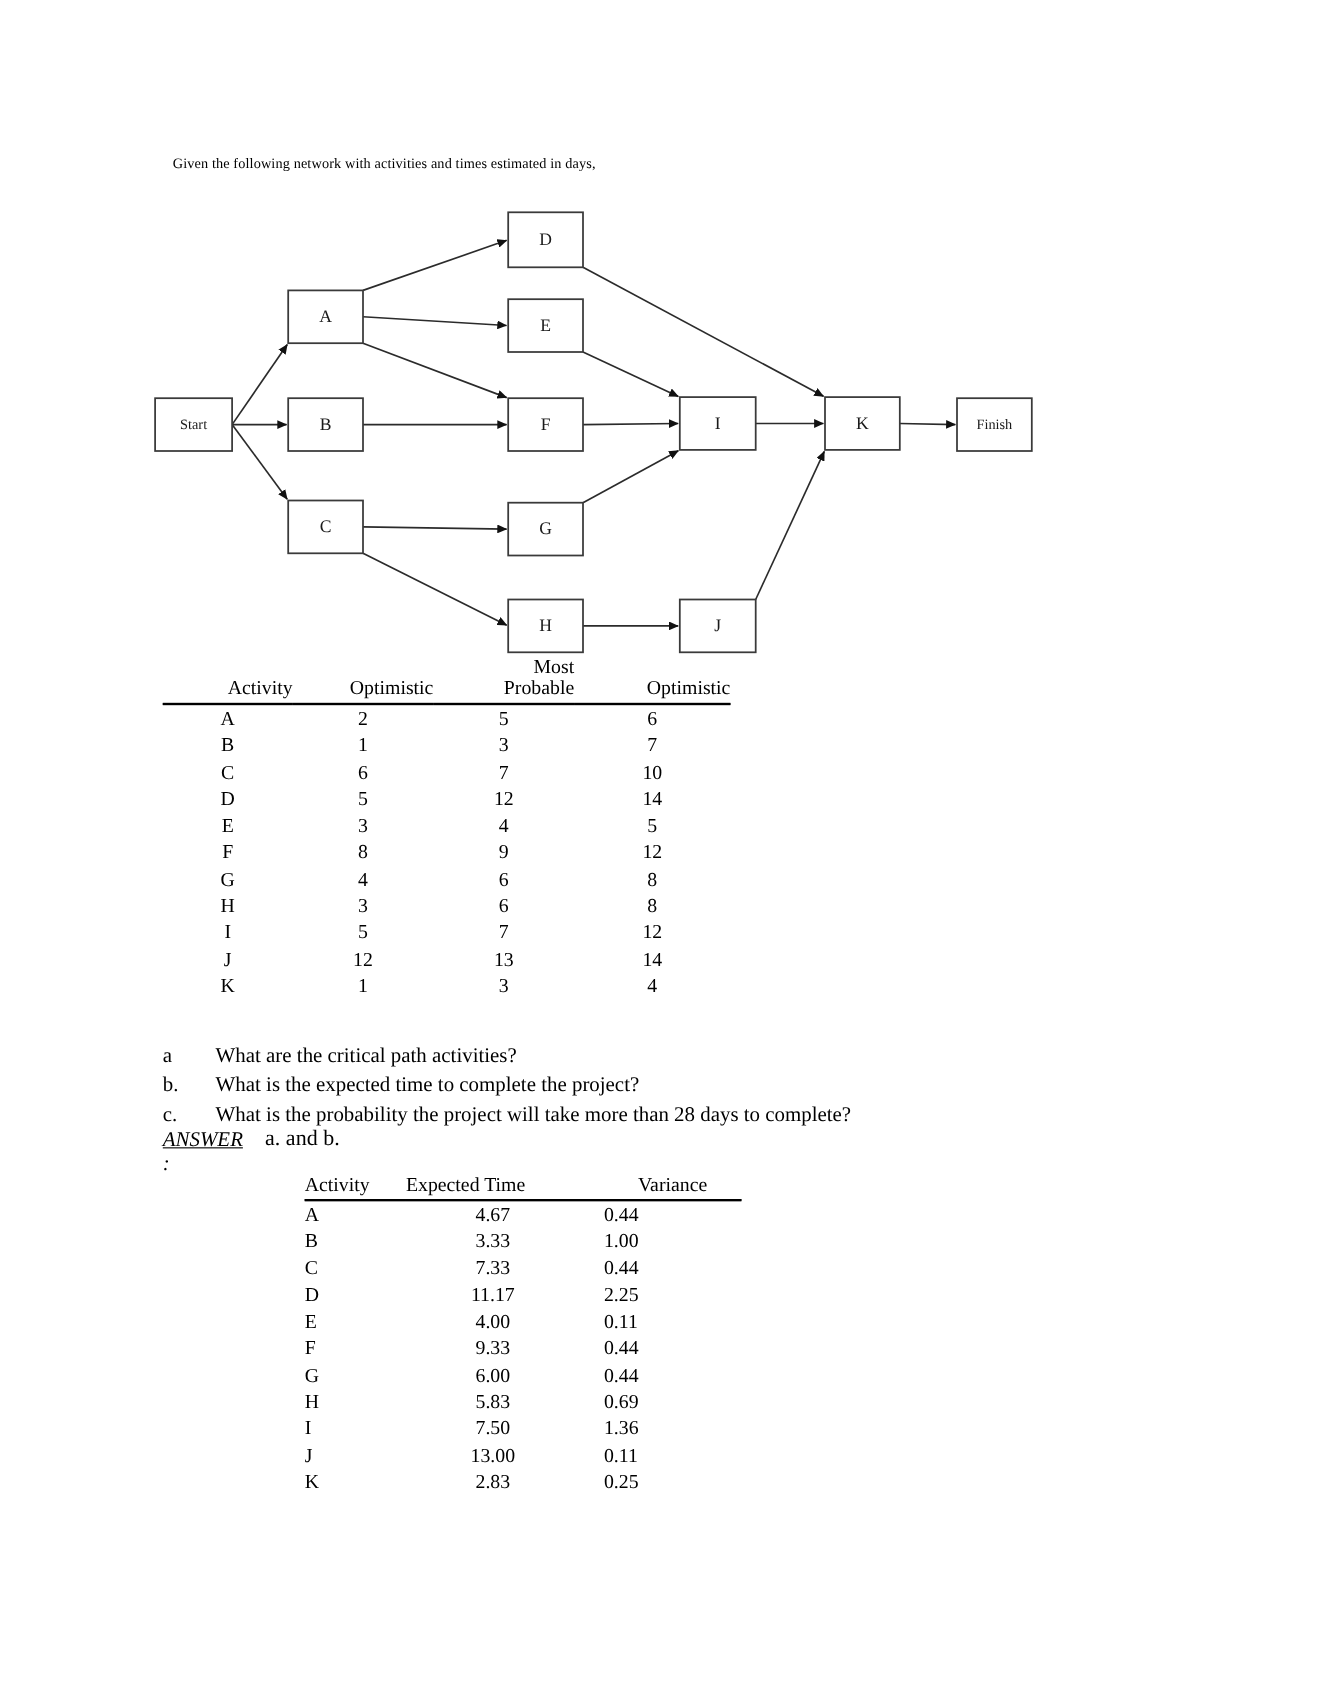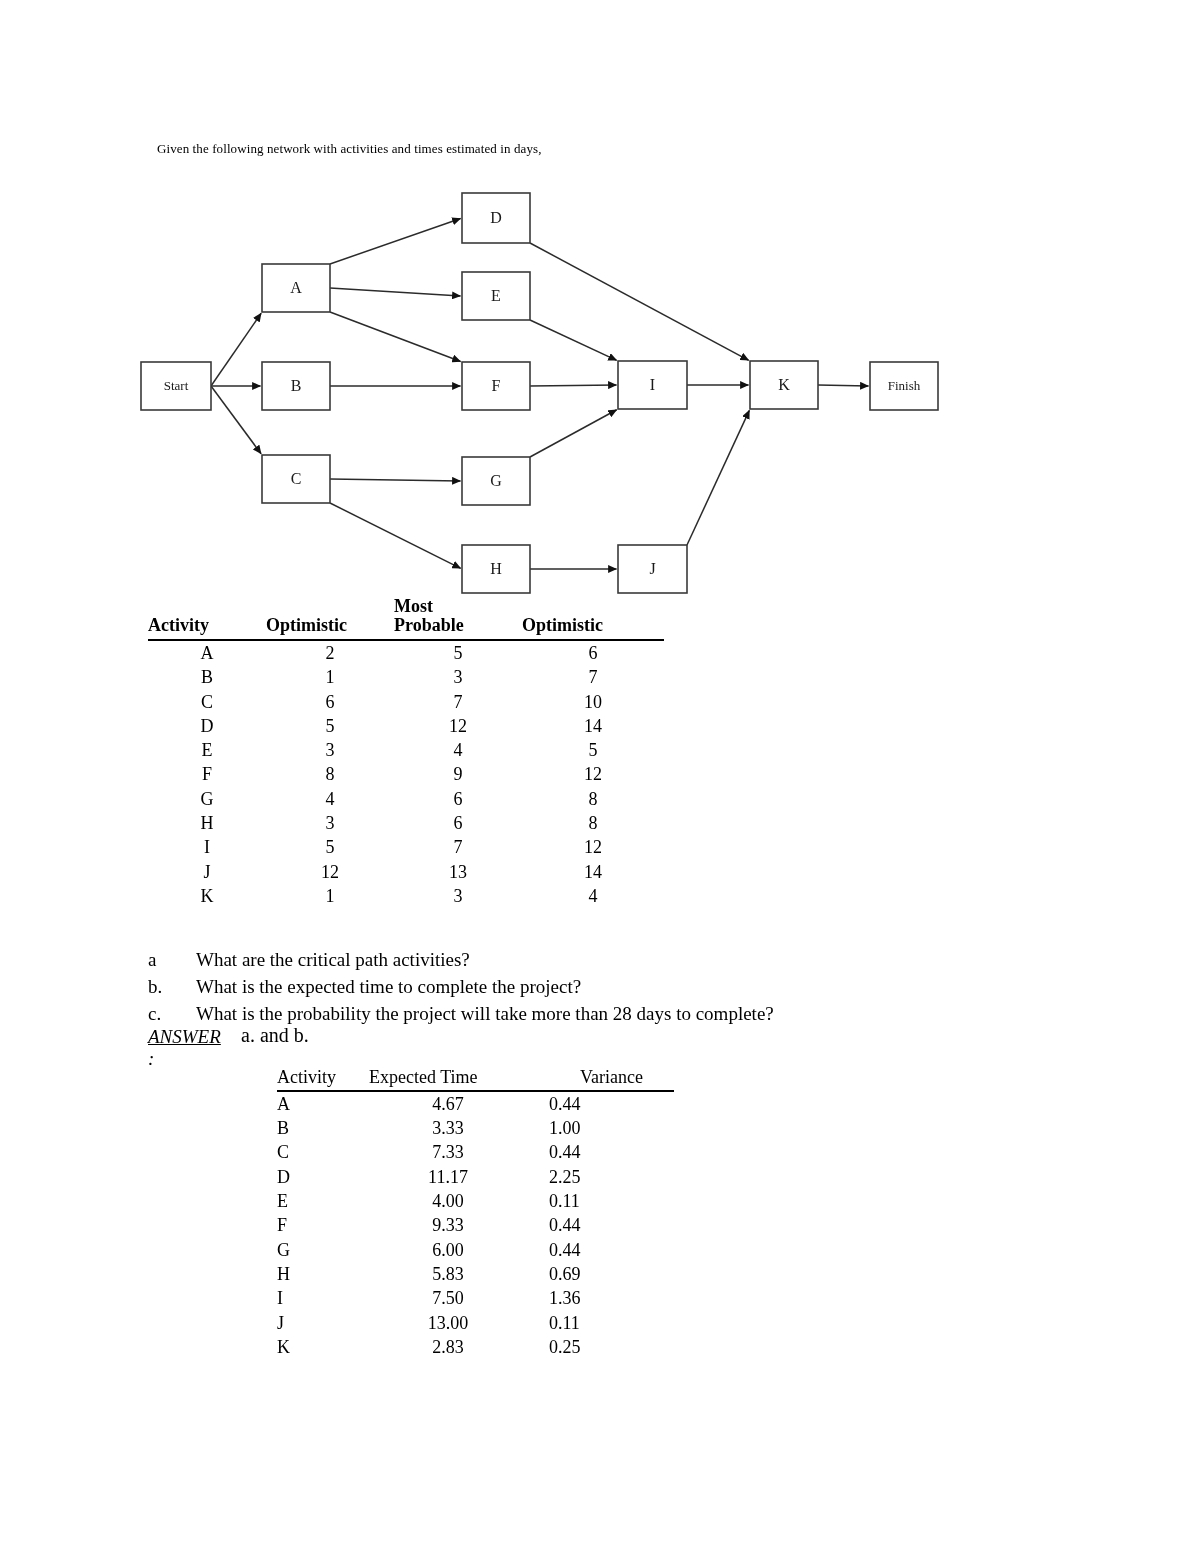--- a/index.html
+++ b/index.html
@@ -67,24 +67,24 @@
 
   
   .table-estimates {
     position: absolute;
     left: 148px;
     top: 597px;
     border-collapse: collapse;
     font-size: 18px;
   }
   .table-estimates th {
-    font-weight: bold;
+    font-weight: normal;
     padding: 0 0 3px 0;
     vertical-align: bottom;
-    text-align: left;
+    text-align: right;
     line-height: 1.08;
   }
   .table-estimates thead tr th {
     border-bottom: 2.5px solid #000;
   }
   .table-estimates td {
     text-align: center;
     padding: 1px 0;
     line-height: 1.24;
   }

